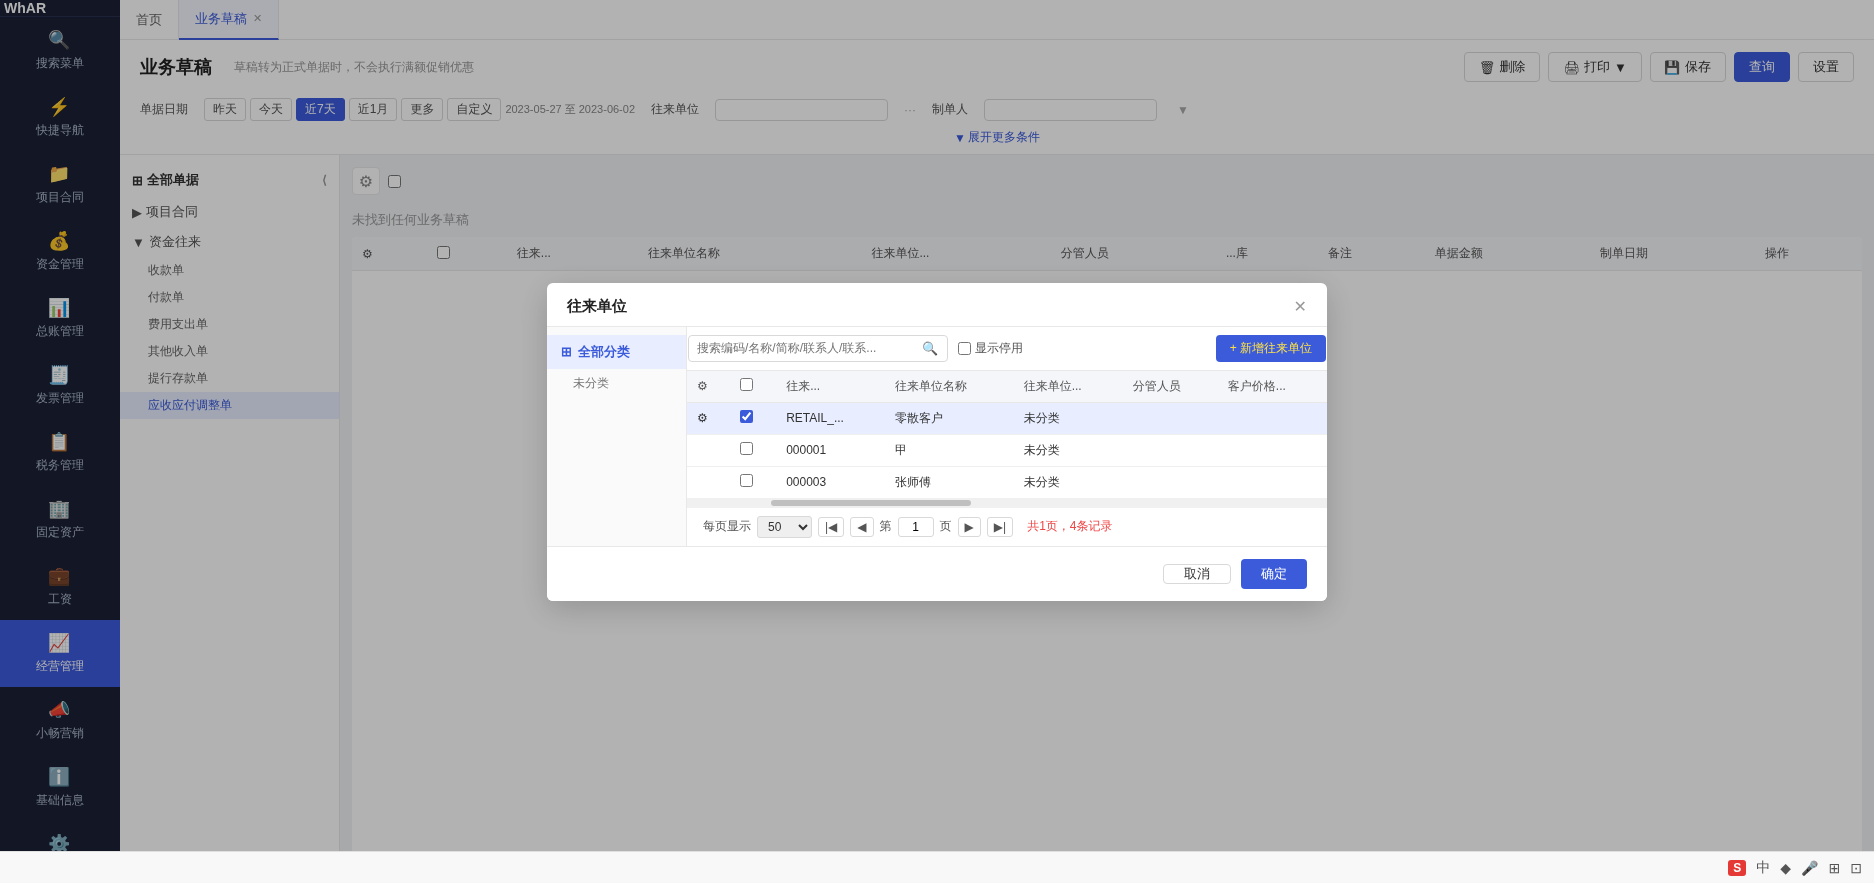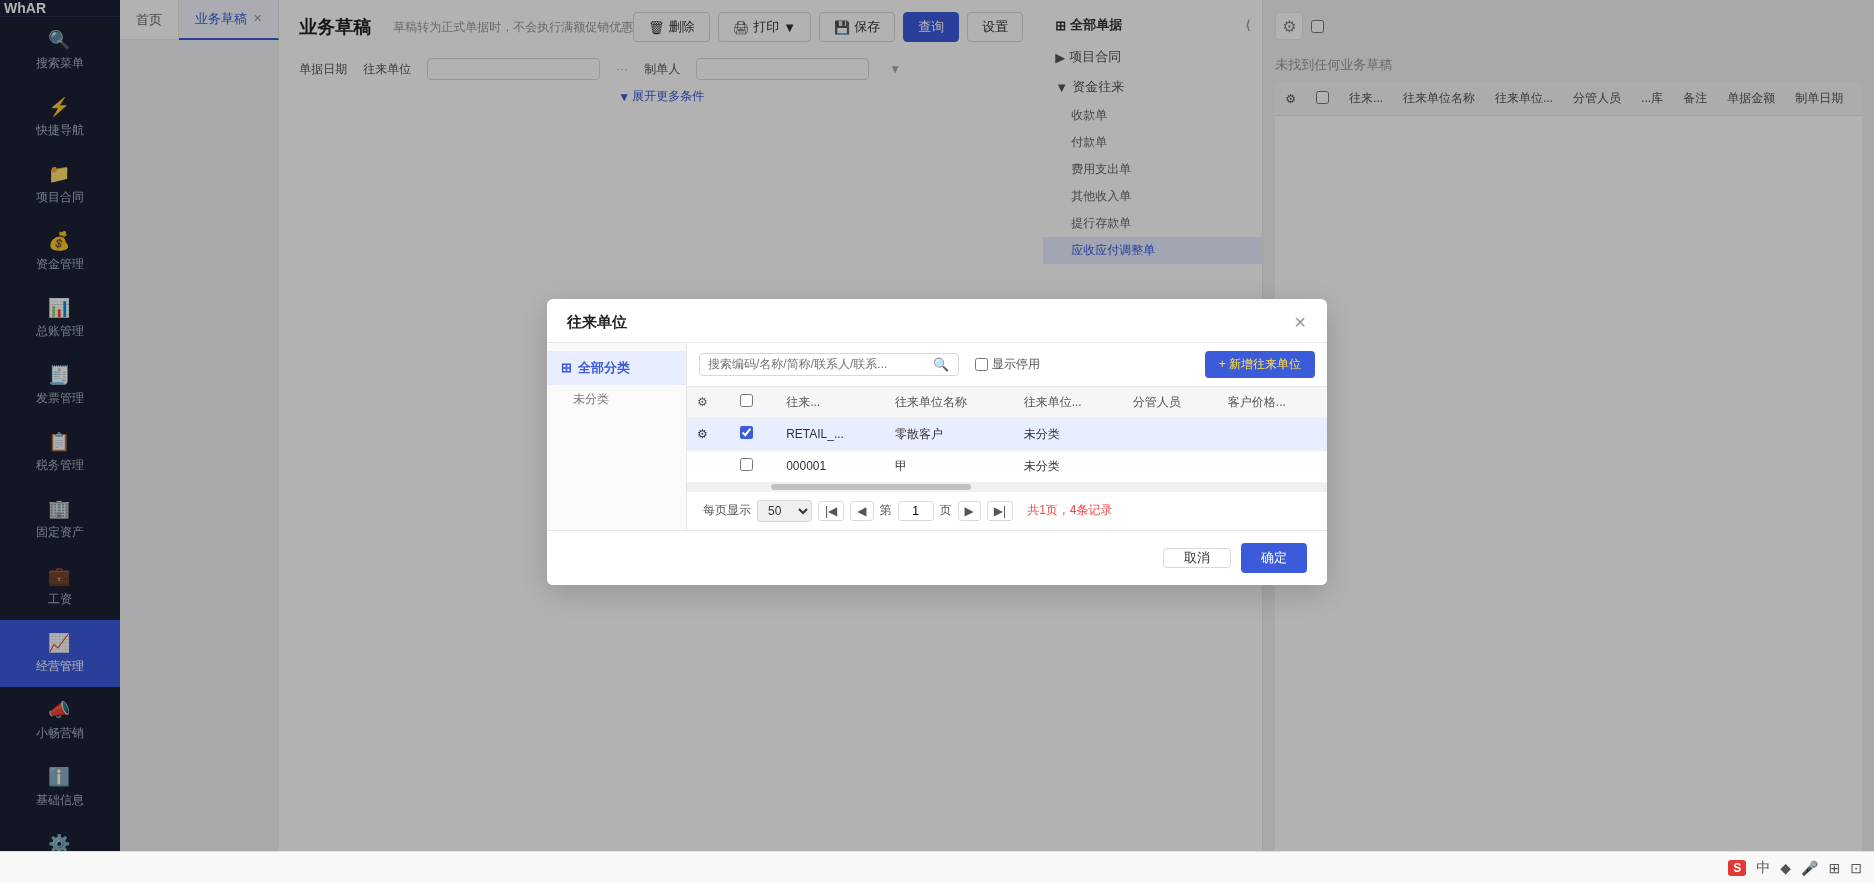--- a/index.html
+++ b/index.html
@@ -39,21 +39,21 @@
       font-size: 12px;
       gap: 4px;
     }
     .sidebar-item.active { background: #3b5bdb; color: #fff; }
     .sidebar-item .icon { font-size: 18px; }
 
     
     .main {
       flex: 1;
       display: flex;
-      flex-direction: row;
+      flex-direction: column;
       height: 100%;
       overflow: hidden;
     }
 
     
     .tabs-bar {
       height: 40px;
       background: #fff;
       display: flex;
       align-items: center;
@@ -317,23 +317,22 @@
 
     
     .modal-right {
       flex: 1;
       display: flex;
       flex-direction: column;
       overflow: hidden;
     }
     .modal-toolbar {
       display: flex;
-      align-items: center;
-      padding: 8px 12px;
-      gap: 16px;
+      padding: 8px 1px;
+      gap: 10px;
       border-bottom: 1px solid #e8e8e8;
     }
     .modal-search {
       flex: 1;
       max-width: 260px;
       display: flex;
       align-items: center;
       border: 1px solid #d9d9d9;
       border-radius: 4px;
       padding: 3px 8px;
@@ -636,20 +635,29 @@
           <span>查询</span>
         </button>
         <button class="btn">
           <span>设置</span>
         </button>
       </div>
     </div>
 
     <div class="filter-row">
       <span class="filter-label">单据日期</span>
+      <div class="filter-date-btns">
+        <button class="date-btn">昨天</button>
+        <button class="date-btn">今天</button>
+        <button class="date-btn active">近7天</button>
+        <button class="date-btn">近1月</button>
+        <button class="date-btn">更多</button>
+        <button class="date-btn">自定义</button>
+        <span class="filter-date-range">2023-05-27 至 2023-06-02</span>
+      </div>
       <span class="filter-label">往来单位</span>
       <input class="filter-input" style="">
       <span style="color:#aaa;font-size:12px;">···</span>
       <span class="filter-label">制单人</span>
       <input class="filter-input" style="">
       <span style="color:#aaa;font-size:12px;margin-left:4px;">▼</span>
     </div>
     <div style="padding-bottom:8px;display:flex;align-items:center;justify-content:center;">
       <span class="expand-more">
         <span>▼</span>
@@ -774,20 +782,29 @@
   </tr>
                 <tr>
     <td></td>
     <td><input type="checkbox" style=""></td>
     <td>000001</td>
     <td>甲</td>
     <td>未分类</td>
     <td></td>
     <td></td>
   </tr>
+                <tr>
+    <td></td>
+    <td><input type="checkbox" style=""></td>
+    <td>000003</td>
+    <td>张师傅</td>
+    <td>未分类</td>
+    <td></td>
+    <td></td>
+  </tr>
               </tbody>
           </table>
         </div>
 
         <div class="modal-scroll-bar">
           <div class="modal-scroll-thumb"></div>
         </div>
 
         <div class="modal-pagination">
           <span>每页显示</span>

